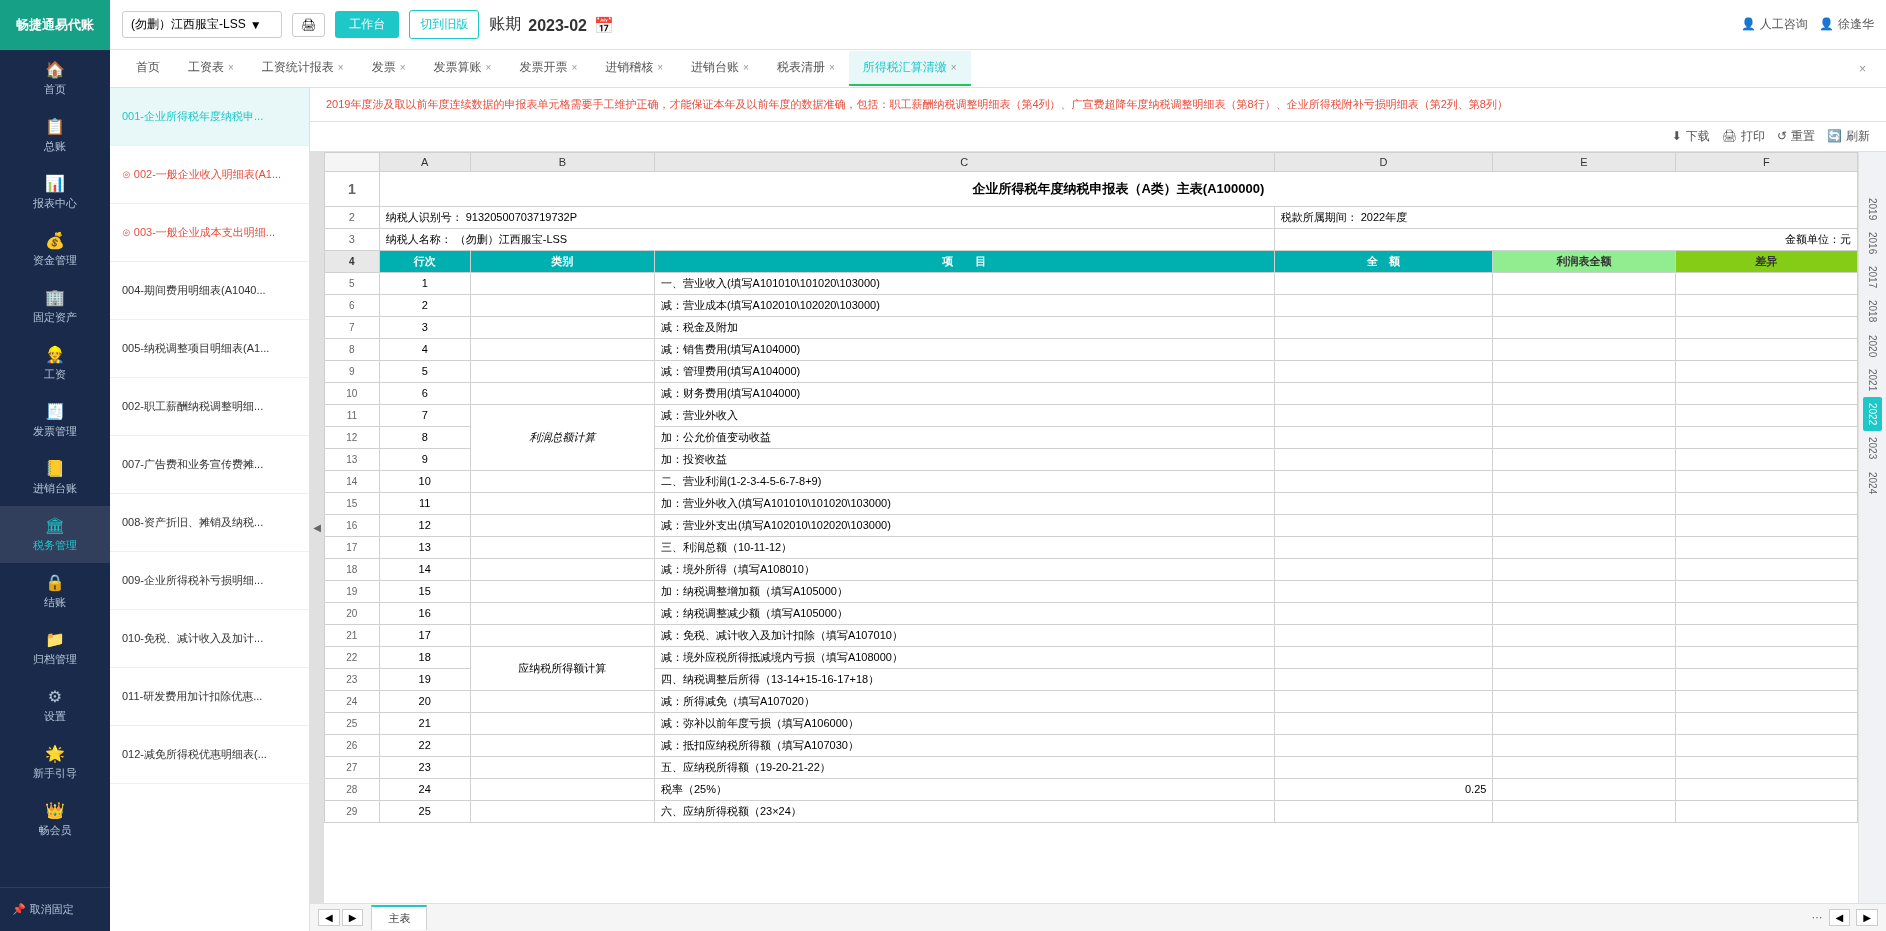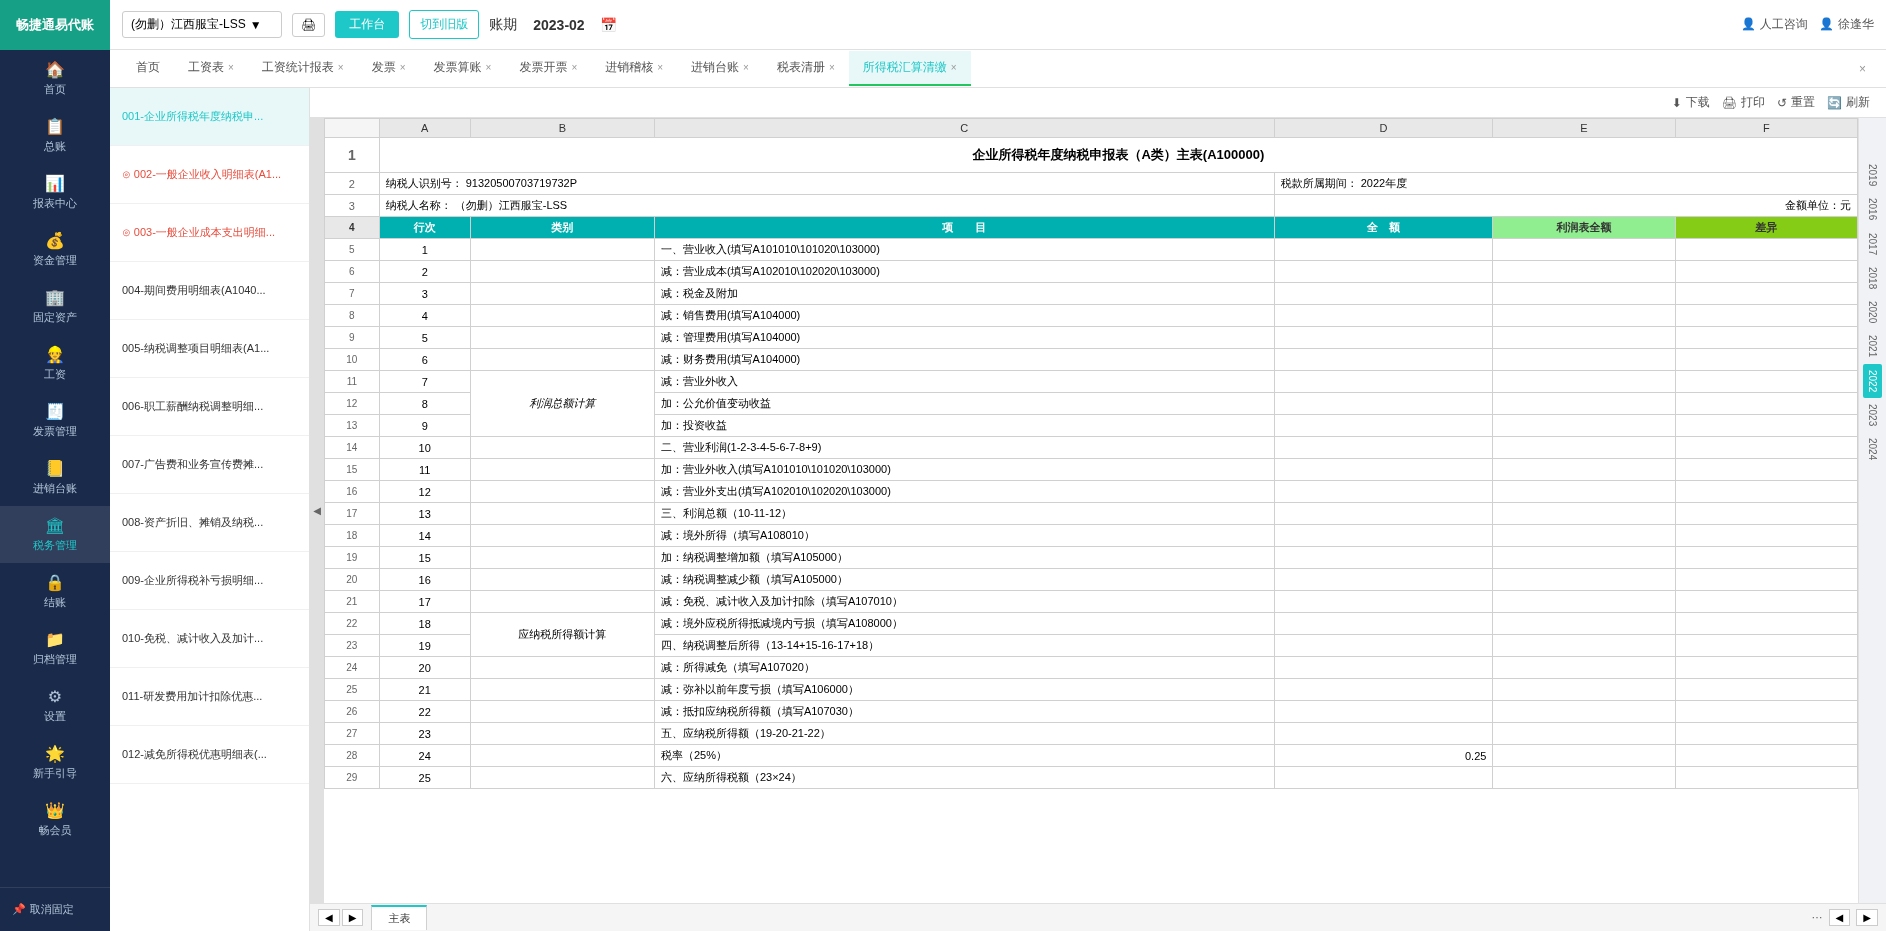--- a/index.html
+++ b/index.html
@@ -16,21 +16,21 @@
     .sidebar-bottom-item { display: flex; align-items: center; gap: 4px; padding: 6px 8px; color: #b0c4d8; cursor: pointer; font-size: 11px; }
 
     
     .main-content { flex: 1; display: flex; flex-direction: column; overflow: hidden; }
 
     
     .topbar { height: 50px; background: white; display: flex; align-items: center; padding: 0 12px; gap: 10px; border-bottom: 1px solid #e0e0e0; flex-shrink: 0; }
     .company-select { border: 1px solid #ccc; border-radius: 3px; padding: 4px 8px; font-size: 12px; display: flex; align-items: center; gap: 4px; cursor: pointer; min-width: 160px; }
     .btn-workbench { background: #1ec8c8; color: white; border: none; border-radius: 3px; padding: 5px 14px; font-size: 12px; cursor: pointer; }
     .btn-switch { border: 1px solid #1ec8c8; color: #1ec8c8; background: white; border-radius: 3px; padding: 5px 10px; font-size: 12px; cursor: pointer; }
-    .period-info { font-size: 14px; color: #333; display: flex; align-items: center; gap: 16px; }
+    .period-info { font-size: 16px; color: #333; display: flex; align-items: flex-end; gap: 7px; }
     .topbar-right { margin-left: auto; display: flex; align-items: flex-end; gap: 12px; color: #555; font-size: 12px; }
 
     
     .nav-tabs { background: white; display: flex; align-items: center; border-bottom: 1px solid #e0e0e0; padding: 0 12px; flex-shrink: 0; height: 38px; }
     .nav-tab { padding: 8px 14px; font-size: 12px; color: #555; cursor: pointer; display: flex; align-items: center; gap: 4px; border-bottom: 2px solid transparent; white-space: nowrap; }
     .nav-tab.active { color: #1ec8c8; border-bottom: 2px solid #22c55e; }
     .nav-tab .close-btn { color: #999; font-size: 10px; }
     .nav-close { margin-left: auto; }
 
     
@@ -229,31 +229,32 @@
     <div class="left-panel">
       <div class="left-panel-item active">001-企业所得税年度纳税申...</div>
       <div class="left-panel-item error">
         <span style="color:#e74c3c;">⊙</span> <span>002-一般企业收入明细表(A1...</span>
       </div>
       <div class="left-panel-item error">
         <span style="color:#e74c3c;">⊙</span> <span>003-一般企业成本支出明细...</span>
       </div>
       <div class="left-panel-item">004-期间费用明细表(A1040...</div>
       <div class="left-panel-item">005-纳税调整项目明细表(A1...</div>
-      <div class="left-panel-item">006-职工薪酬纳税调整明细...</div>
+      <div class="left-panel-item">002-职工薪酬纳税调整明细...</div>
       <div class="left-panel-item">007-广告费和业务宣传费摊...</div>
       <div class="left-panel-item">008-资产折旧、摊销及纳税...</div>
       <div class="left-panel-item">009-企业所得税补亏损明细...</div>
       <div class="left-panel-item">010-免税、减计收入及加计...</div>
       <div class="left-panel-item">011-研发费用加计扣除优惠...</div>
       <div class="left-panel-item">012-减免所得税优惠明细表(...</div>
     </div>
 
     <div class="right-content">
 
+      <div class="warning-bar">2019年度涉及取以前年度连续数据的申报表单元格需要手工维护正确，才能保证本年及以前年度的数据准确，包括：职工薪酬纳税调整明细表（第4列）、广宣费超降年度纳税调整明细表（第8行）、企业所得税附补亏损明细表（第2列、第8列）</div>
 
       <div class="sheet-toolbar">
         <div class="sheet-toolbar-btn">
           <span>⬇</span>
           <span>下载</span>
         </div>
         <div class="sheet-toolbar-btn">
           <span>🖨</span>
           <span>打印</span>
         </div>

